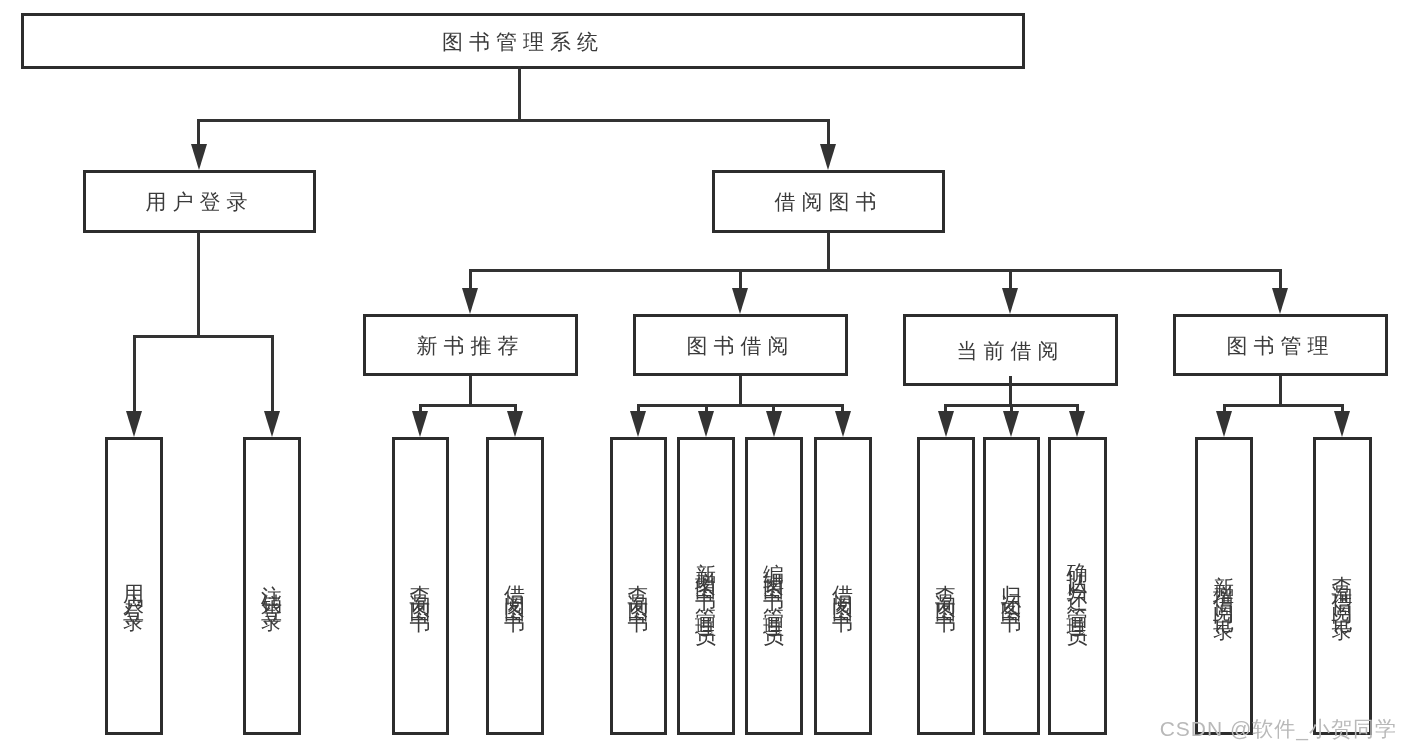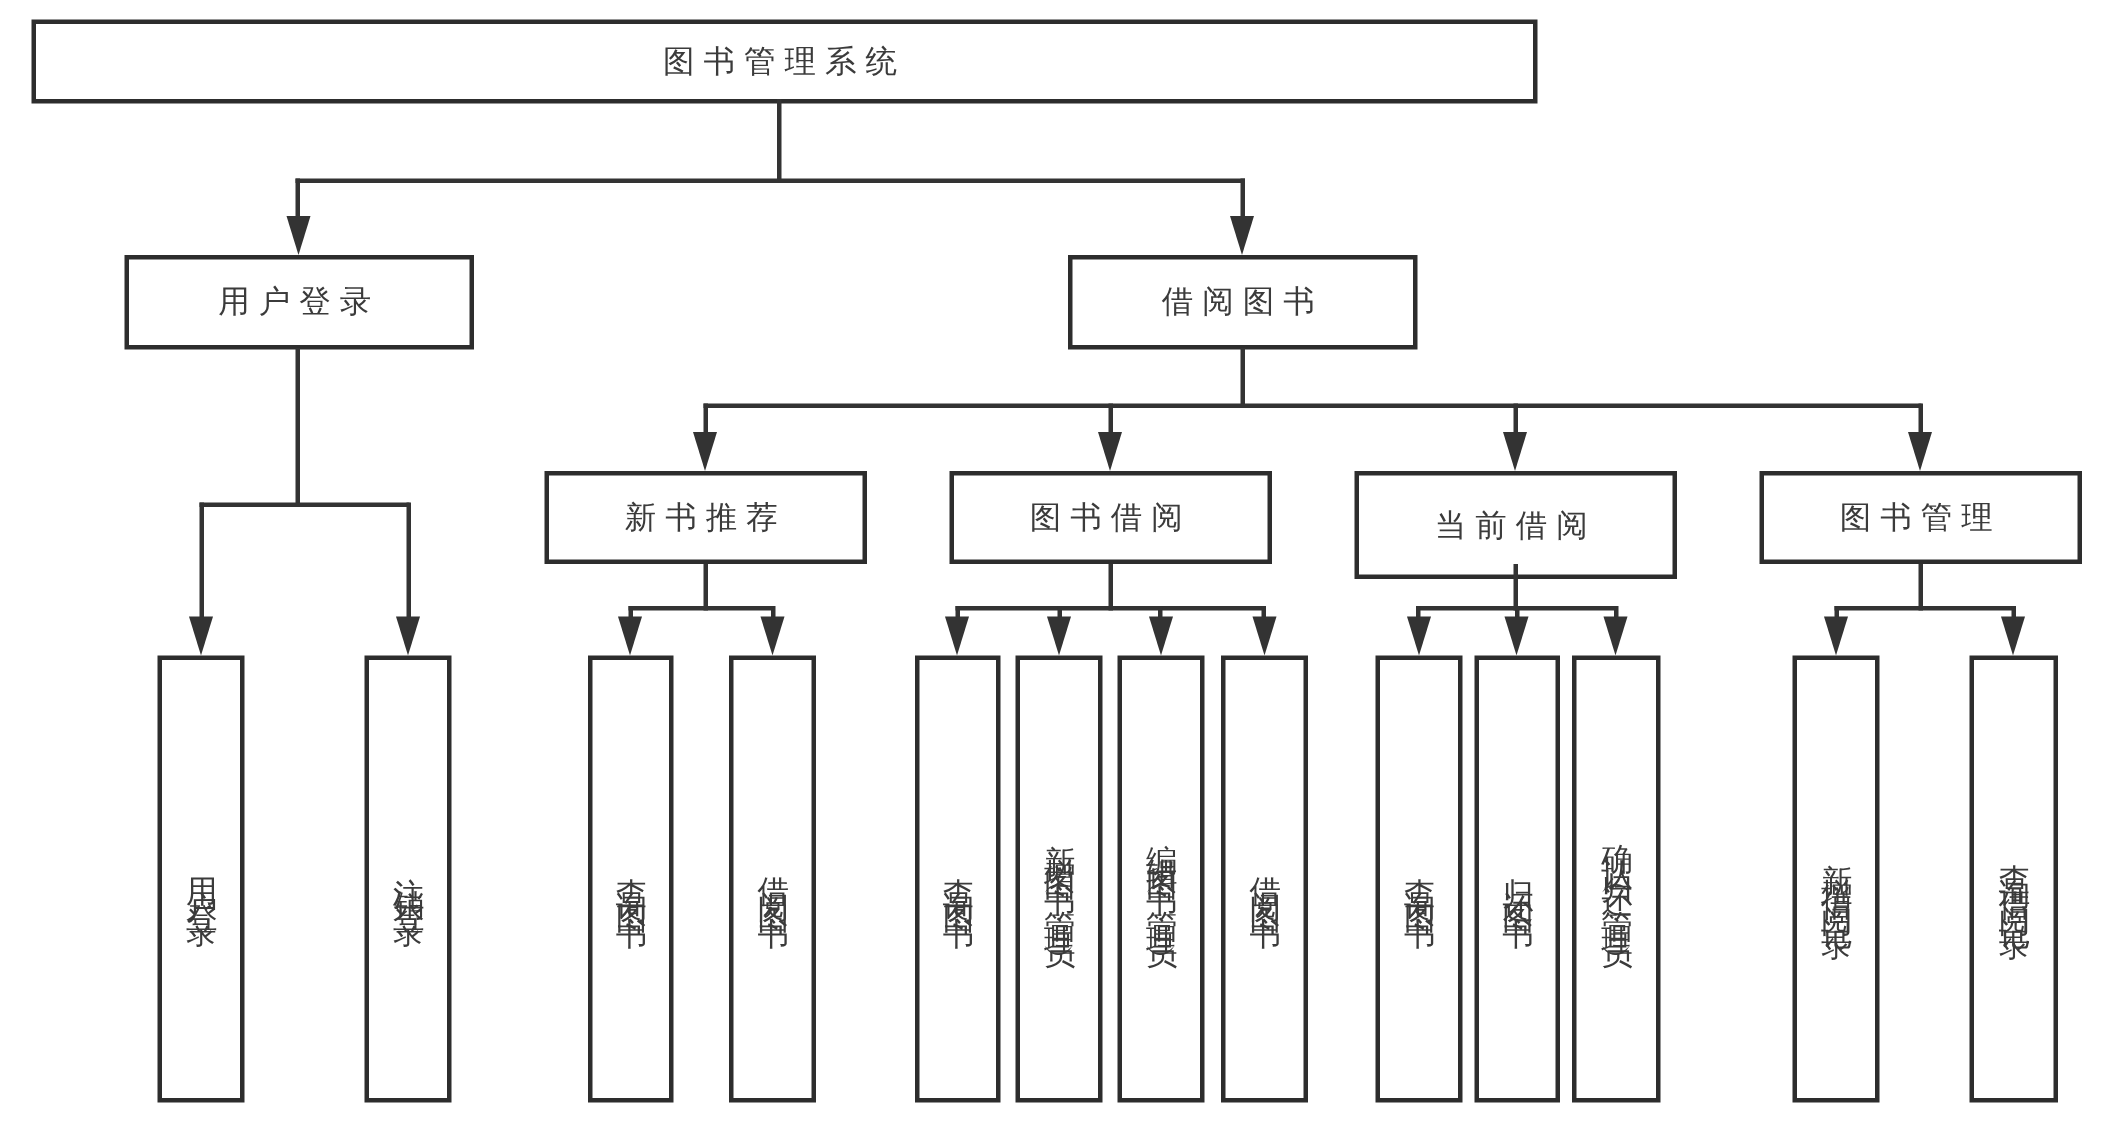--- a/index.html
+++ b/index.html
@@ -113,14 +113,15 @@
   <div class="vline" style="left:1076px;top:404px;height:14px;"></div>
   <div class="arrow" style="left:1069px;top:411px;"></div>
 
   <div class="vline" style="left:1279px;top:376px;height:31px;"></div>
   <div class="hline" style="left:1223px;top:404px;width:120px;"></div>
   <div class="vline" style="left:1223px;top:404px;height:14px;"></div>
   <div class="arrow" style="left:1216px;top:411px;"></div>
   <div class="vline" style="left:1341px;top:404px;height:14px;"></div>
   <div class="arrow" style="left:1334px;top:411px;"></div>
 
+  <div class="watermark">CSDN @软件_小贺同学</div>
 
 </div>
 
 </body></html>

